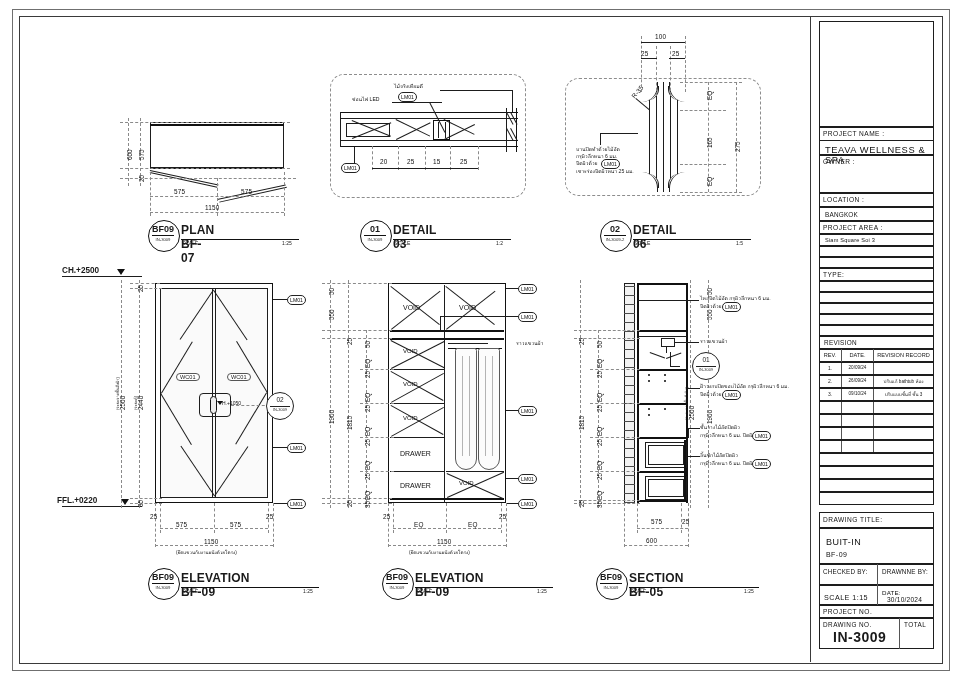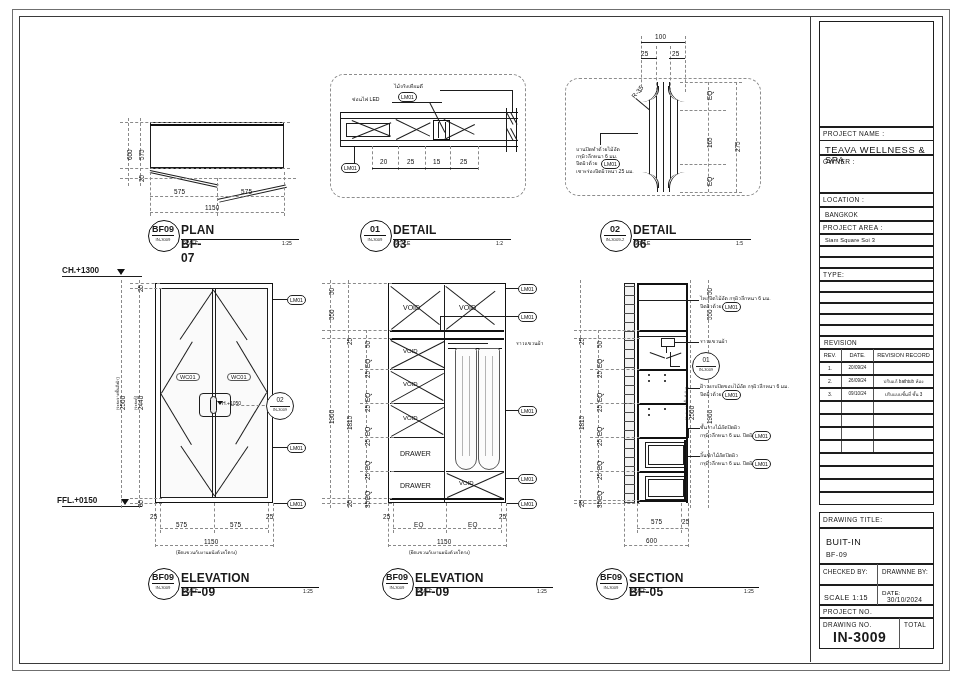--- a/index.html
+++ b/index.html
@@ -237,24 +237,24 @@
       <div class="name">DETAIL 06</div>
       <div class="rule" style="width:118px;"></div>
       <div class="sc">SCALE</div>
       <div class="scv" style="left:136px;">1:5</div>
     </div>
   </div>
 
   <div>
 
     <div class="ln hln" style="left:62px;top:276px;width:80px;height:1.3px;"></div>
-    <div class="lvl" style="left:62px;top:266px;">CH.+1300</div>
+    <div class="lvl" style="left:62px;top:266px;">CH.+2500</div>
     <div class="tri" style="left:117px;top:269px;"></div>
     <div class="ln hln" style="left:62px;top:506px;width:80px;height:1.3px;"></div>
-    <div class="lvl" style="left:57px;top:496px;">FFL.+0150</div>
+    <div class="lvl" style="left:57px;top:496px;">FFL.+0220</div>
     <div class="tri" style="left:121px;top:499px;"></div>
 
     <div class="box2" style="left:155px;top:283px;width:118px;height:220px;"></div>
     <div class="box" style="left:160px;top:288px;width:108px;height:210px;background:#fafafa;"></div>
 
     <div style="position:absolute;left:160px;top:288px;width:108px;height:210px;opacity:.5;
       background-image:radial-gradient(#9a9a9a .5px, transparent .6px);background-size:4px 4px;"></div>
 
     <div class="ln vln" style="left:212px;top:288px;height:210px;width:1.2px;"></div>
     <div class="ln vln" style="left:215px;top:288px;height:210px;width:1.2px;"></div>

